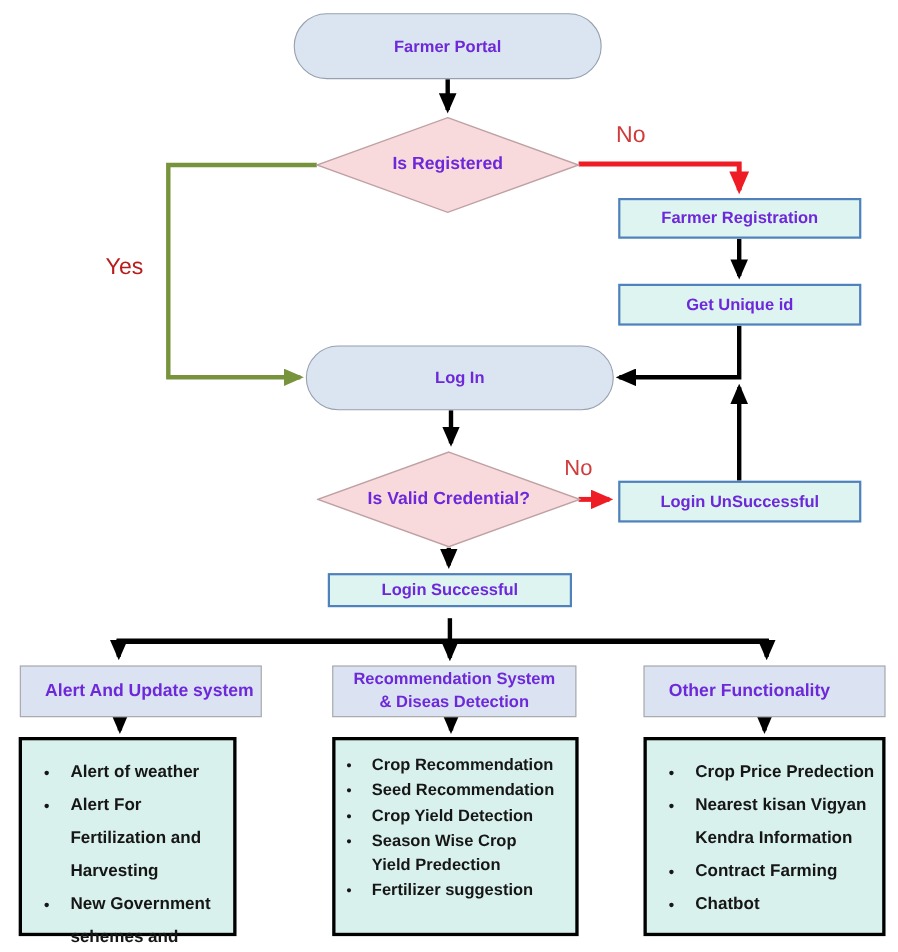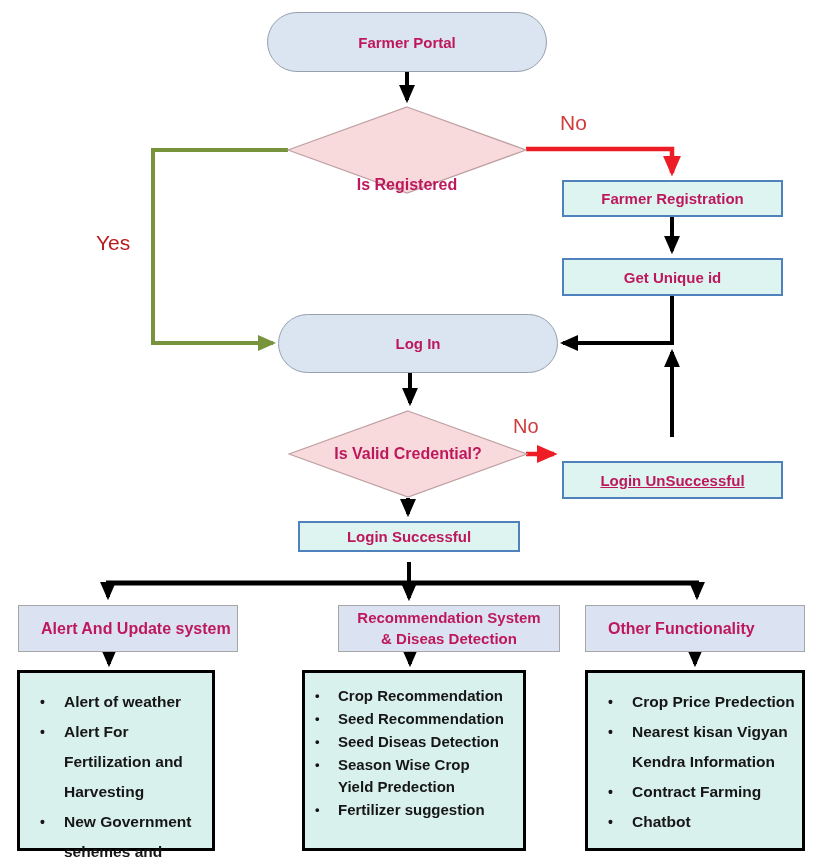--- a/index.html
+++ b/index.html
@@ -3,21 +3,21 @@
 <meta charset="utf-8">
 <title>Flowchart</title>
 <style>
   html, body { margin:0; padding:0; background:#ffffff; }
   body { font-family:"Liberation Sans", sans-serif; }
   .stage { position:relative; width:816px; height:865px; background:#ffffff; overflow:hidden; }
 
   .connectors { position:absolute; left:0; top:0; width:816px; height:865px; z-index:1; }
 
   .node { position:absolute; box-sizing:border-box; display:flex; align-items:center;
-          justify-content:center; text-align:center; font-weight:bold; color:#be185d; z-index:2; }
+          justify-content:center; text-align:center; font-weight:bold; color:#6d28d9; z-index:2; }
 
   .pill { background:#dbe5f1; border:1.5px solid #96a0ae; border-radius:30px; font-size:15px; }
 
   .process { background:#def4f1; border:2px solid #4f81bd; font-size:15px; }
 
   .diamond { background:transparent; border:none; }
   .diamond svg { position:absolute; left:0; top:0; width:100%; height:100%; }
   .diamond .dlabel { position:relative; z-index:1; font-size:16px; font-weight:bold; }
 
   .header-box { background:#dbe3f2; border:1.5px solid #a6a6a6; font-size:16px; }
@@ -70,70 +70,70 @@
     <path d="M106 583 H699" stroke="#000" stroke-width="5" fill="none"></path>
     <path d="M108 581 V597" stroke="#000" stroke-width="4" fill="none" marker-end="url(#mB)"></path>
     <path d="M697 581 V597" stroke="#000" stroke-width="4" fill="none" marker-end="url(#mB)"></path>
     <path d="M109 652 V664" stroke="#000" stroke-width="4" fill="none" marker-end="url(#mB)"></path>
     <path d="M410 651 V664" stroke="#000" stroke-width="4" fill="none" marker-end="url(#mB)"></path>
     <path d="M695 652 V664" stroke="#000" stroke-width="4" fill="none" marker-end="url(#mB)"></path>
   </svg>
 
   <div class="node pill" style="left:267px; top:12px; width:280px; height:60px;">Farmer Portal</div>
 
-  <div class="node diamond" style="left:287px; top:106px; width:240px; height:88px;align-items:flex-end;">
+  <div class="node diamond" style="left:287px; top:106px; width:240px; height:88px;">
     <svg viewBox="0 0 240 88" preserveAspectRatio="none">
       <polygon points="120,1 239,44 120,87 1,44" fill="#f9dadc" stroke="#bfa0a3" stroke-width="1.3"></polygon>
     </svg>
     <div class="dlabel">Is Registered</div>
   </div>
 
   <div class="node process" style="left:562px; top:180px; width:221px; height:37px;">Farmer Registration</div>
 
   <div class="node process" style="left:562px; top:258px; width:221px; height:38px;">Get Unique id</div>
 
   <div class="node pill" style="left:278px; top:314px; width:280px; height:59px;">Log In</div>
 
   <div class="node diamond" style="left:288px; top:410px; width:240px; height:88px;">
     <svg viewBox="0 0 240 88" preserveAspectRatio="none">
       <polygon points="120,1 239,44 120,87 1,44" fill="#f9dadc" stroke="#bfa0a3" stroke-width="1.3"></polygon>
     </svg>
     <div class="dlabel">Is Valid Credential?</div>
   </div>
 
-  <div class="node process" style="left:562px; top:461px; width:221px; height:38px;text-decoration:underline;">Login UnSuccessful</div>
+  <div class="node process" style="left:562px; top:437px; width:221px; height:38px;">Login UnSuccessful</div>
 
   <div class="node process" style="left:298px; top:521px; width:222px; height:31px;">Login Successful</div>
 
   <div class="edge-label lbl-yes">Yes</div>
   <div class="edge-label lbl-no1">No</div>
   <div class="edge-label lbl-no2">No</div>
 
   <div class="node header-box header-left" style="left:18px; top:605px; width:220px; height:47px;">Alert And Update system</div>
 
-  <div class="node header-box header-center" style="left:302px; top:605px; width:222px; height:47px;margin-left:36px;">
+  <div class="node header-box header-center" style="left:302px; top:605px; width:222px; height:47px;">
     <span>Recommendation System</span>
     <span>&amp; Diseas Detection</span>
   </div>
 
   <div class="node header-box header-left" style="left:585px; top:605px; width:220px; height:47px;">Other Functionality</div>
 
   <div class="list-box list-loose" style="left:17px; top:670px; width:198px; height:181px;">
     <ul>
         <li>Alert of weather</li>
         <li>Alert For Fertilization and Harvesting</li>
         <li>New Government sehemes and subsidies</li>
       </ul>
   </div>
 
   <div class="list-box list-tight" style="left:302px; top:670px; width:224px; height:181px;">
     <ul>
         <li>Crop Recommendation</li>
         <li>Seed Recommendation</li>
-        <li>Seed Diseas Detection</li>
+        <li>Crop Yield Detection</li>
         <li>Season Wise Crop Yield Predection</li>
         <li>Fertilizer suggestion</li>
       </ul>
   </div>
 
   <div class="list-box list-loose" style="left:585px; top:670px; width:220px; height:181px;">
     <ul>
         <li>Crop Price Predection</li>
         <li>Nearest kisan Vigyan Kendra Information</li>
         <li>Contract Farming</li>

